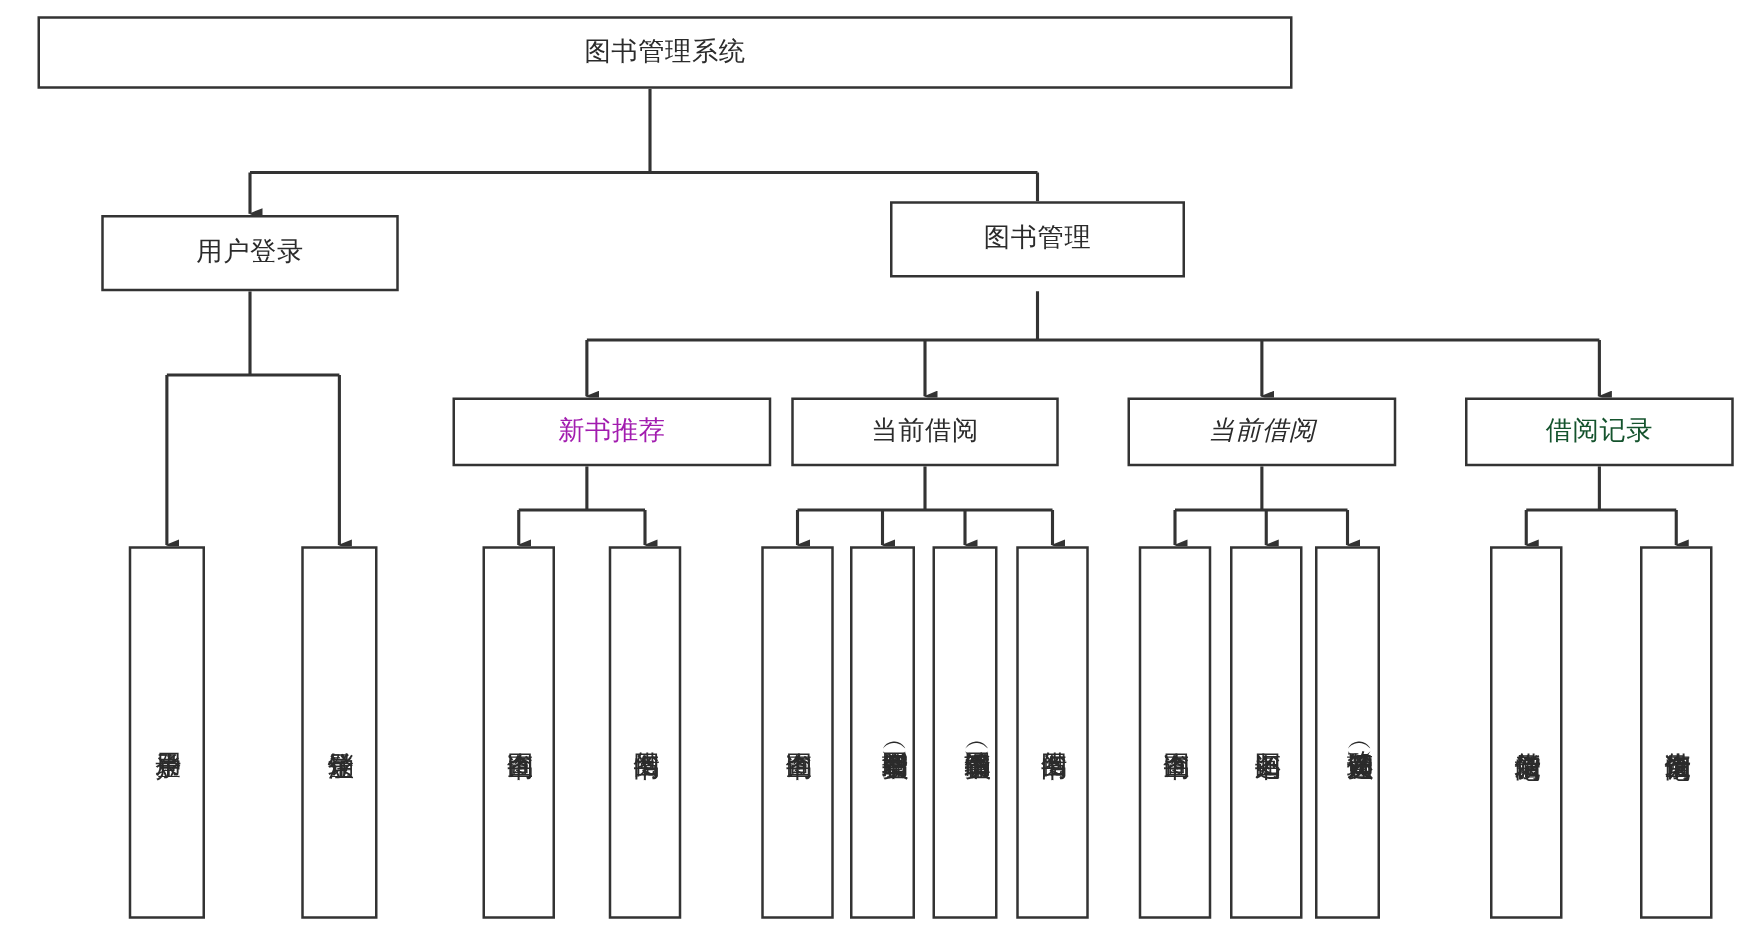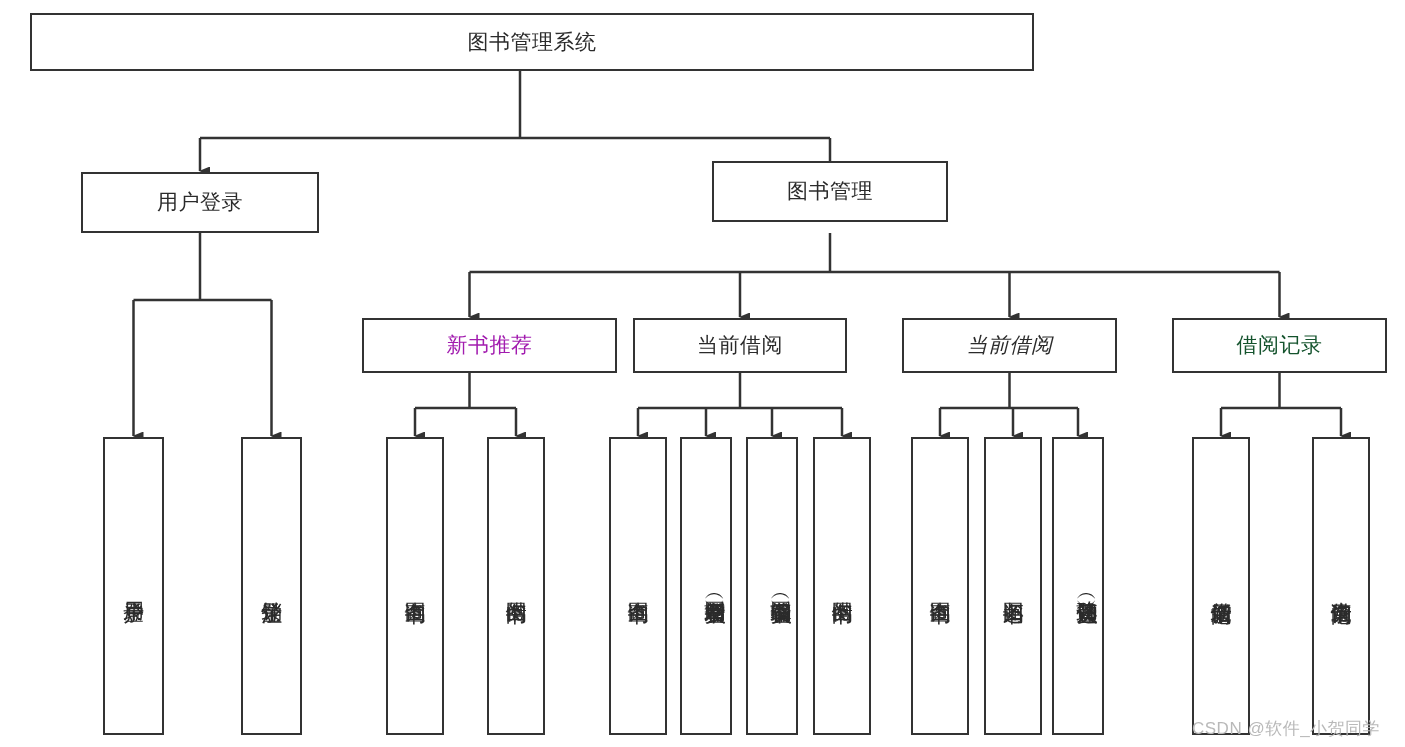--- a/index.html
+++ b/index.html
@@ -161,14 +161,13 @@
       <div class="node vert toptext" style="left: 1052px; top: 437px; width: 52px; height: 298px; border-color: rgb(51, 51, 51); color: rgb(43, 43, 43);">
         <span>确认归还（管理员）</span>
       </div>
       <div class="node vert" style="left: 1192px; top: 437px; width: 58px; height: 298px; border-color: rgb(51, 51, 51); color: rgb(43, 43, 43);">
         <span>新增借阅记录</span>
       </div>
       <div class="node vert" style="left: 1312px; top: 437px; width: 58px; height: 298px; border-color: rgb(51, 51, 51); color: rgb(43, 43, 43);">
         <span>查询借阅记录</span>
       </div>
     </div>
-  <div class="watermark" style="left: 1192px; top: 717px; color: rgb(185, 185, 185);">CSDN @软件_小贺同学</div>
 </div>
 
 </body></html>

